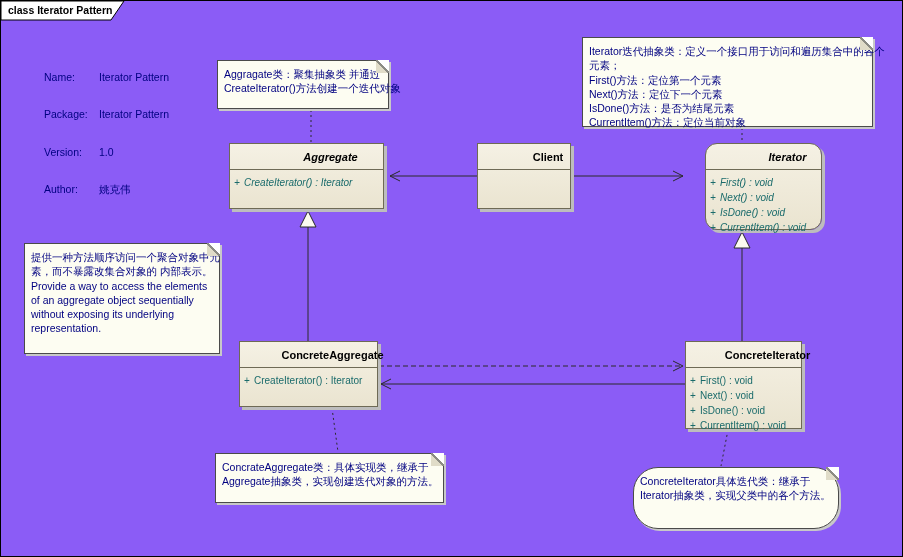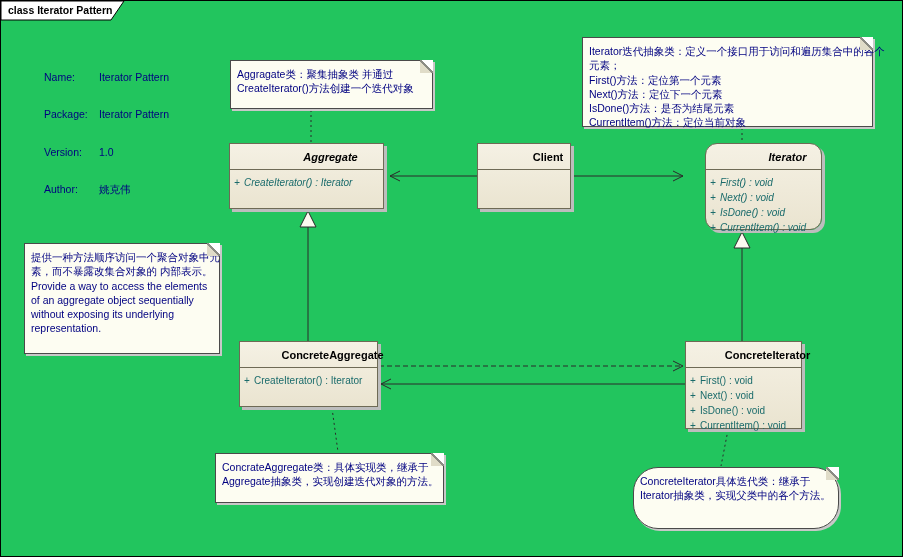--- a/index.html
+++ b/index.html
@@ -1,16 +1,16 @@
 <!DOCTYPE html>
 <html><head>
 <meta charset="utf-8">
 <style>
   html,body{margin:0;padding:0;background:#fff;font-family:"Liberation Sans","DejaVu Sans",sans-serif;}
-  #canvas{position:relative;width:903px;height:557px;box-sizing:border-box;border:1px solid #000;background:#22c55e;overflow:hidden;}
+  #canvas{position:relative;width:903px;height:557px;box-sizing:border-box;border:1px solid #000;background:#8b5cf6;overflow:hidden;}
 
   
   .frame-tab{position:absolute;left:0;top:0;width:130px;height:20px;}
   .frame-tab .tab-label{position:absolute;left:7px;top:3px;font-size:10.5px;font-weight:bold;color:#000;white-space:nowrap;}
 
   
   .metadata{position:absolute;left:43px;top:46px;color:#000080;font-size:10.5px;line-height:13.4px;}
   .meta-row{display:flex;white-space:nowrap;margin-top:24px;}
   .meta-label{width:55px;}
 
@@ -171,21 +171,21 @@
         <span class="vis">+</span>
         <span class="sig">IsDone() : void</span>
       </div>
       <div class="method">
         <span class="vis">+</span>
         <span class="sig">CurrentItem() : void</span>
       </div>
     </div>
   </div>
 
-  <div class="note" style="left:229px;top:59px;width:203px;height:49px;">
+  <div class="note" style="left:216px;top:59px;width:172px;height:49px;">
     <div class="fold"></div>
     <div class="note-line">Aggragate类：聚集抽象类 并通过</div>
     <div class="note-line">CreateIterator()方法创建一个迭代对象</div>
   </div>
 
   <div class="note" style="left:581px;top:36px;width:291px;height:90px;">
     <div class="fold"></div>
     <div class="note-line">Iterator迭代抽象类：定义一个接口用于访问和遍历集合中的各个</div>
     <div class="note-line">元素；</div>
     <div class="note-line">First()方法：定位第一个元素</div>

